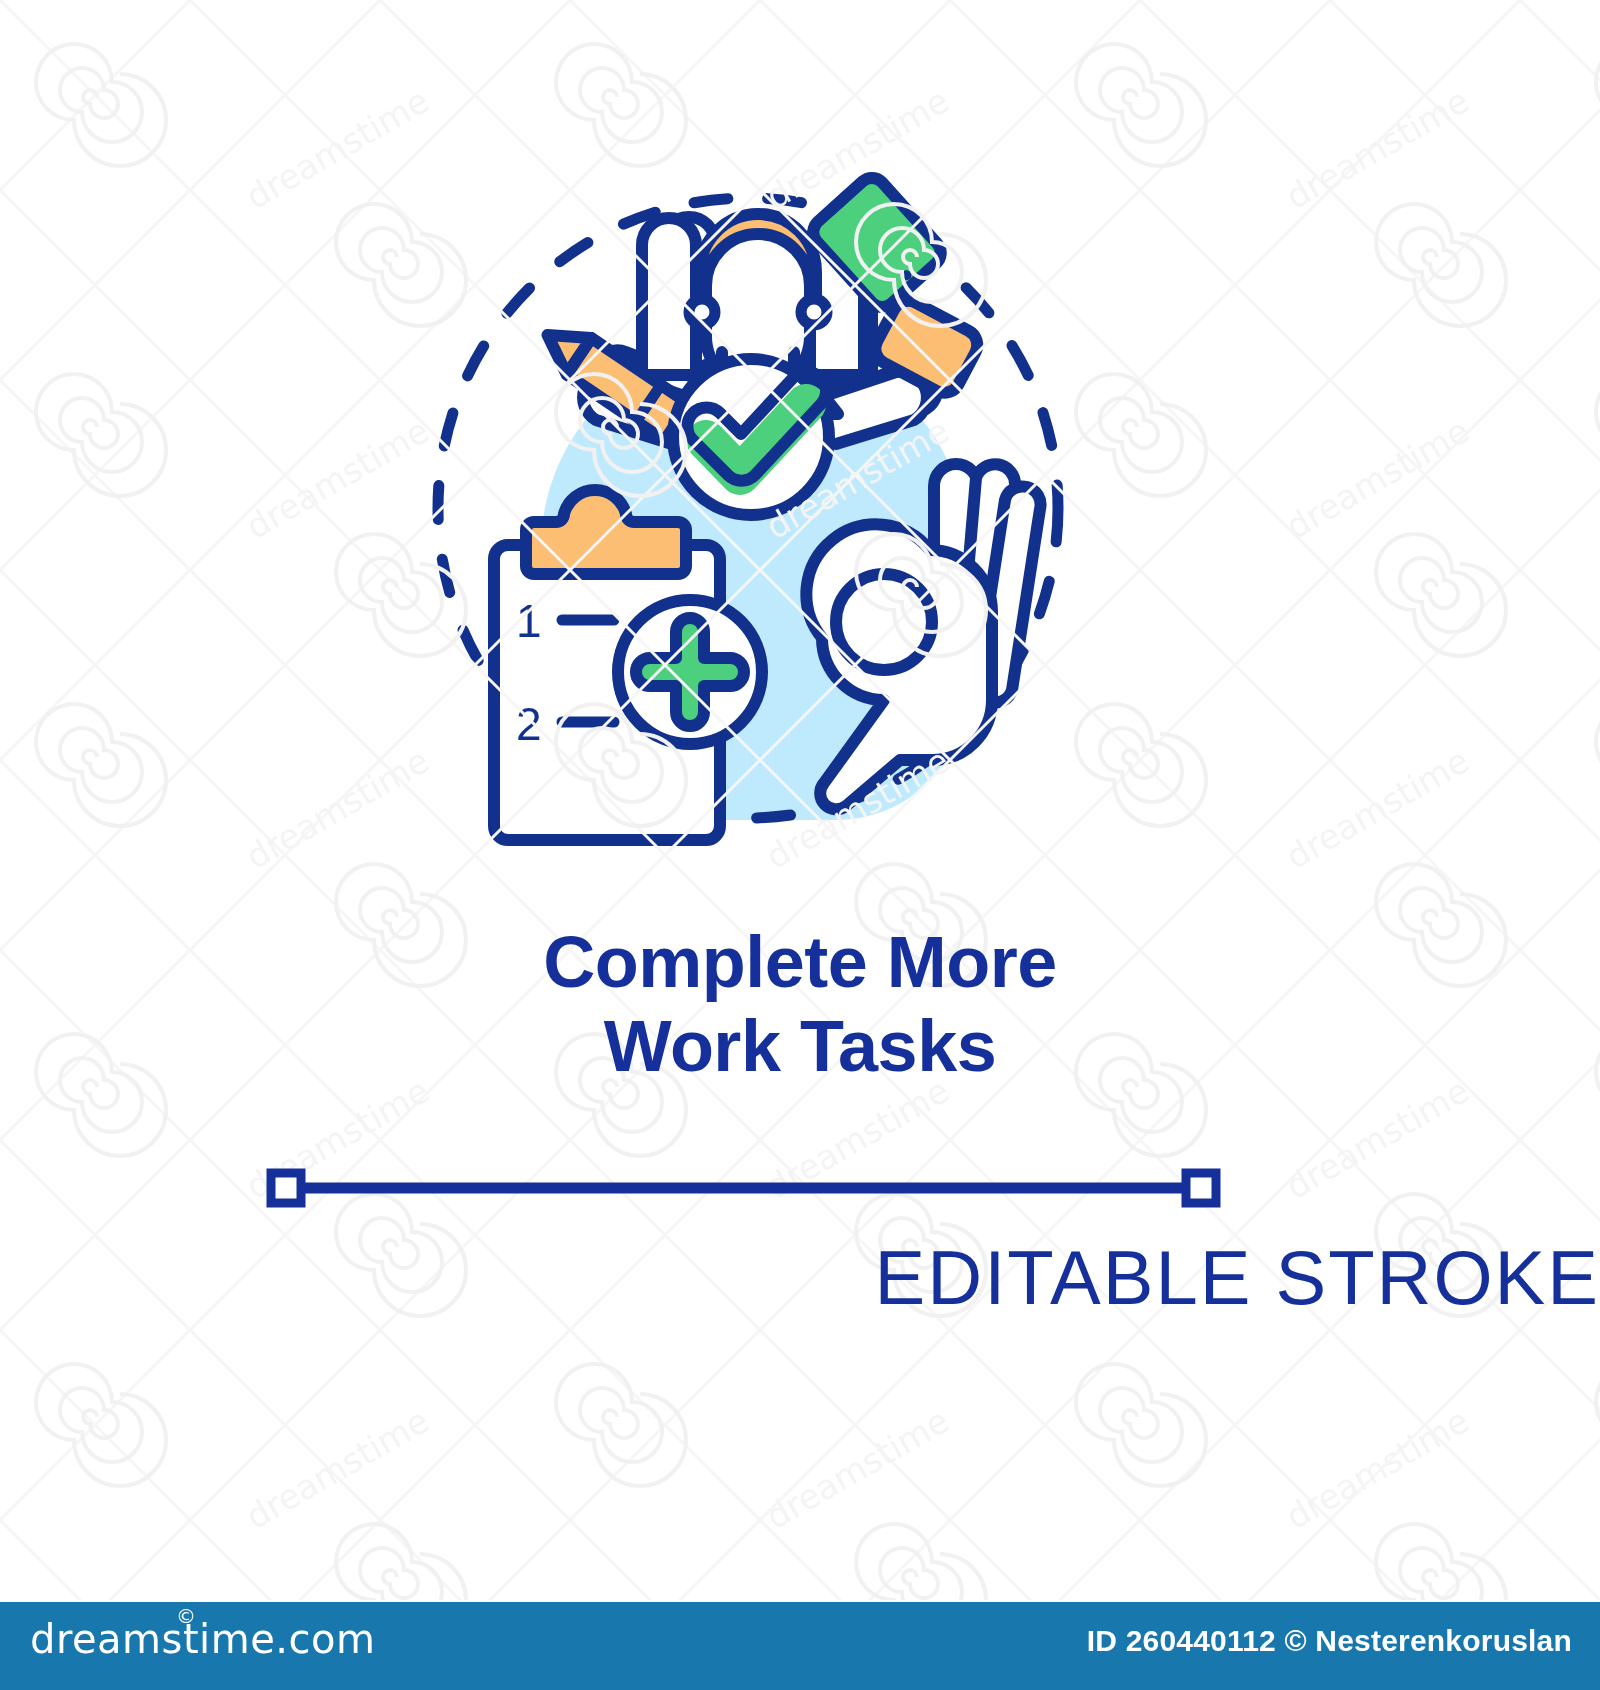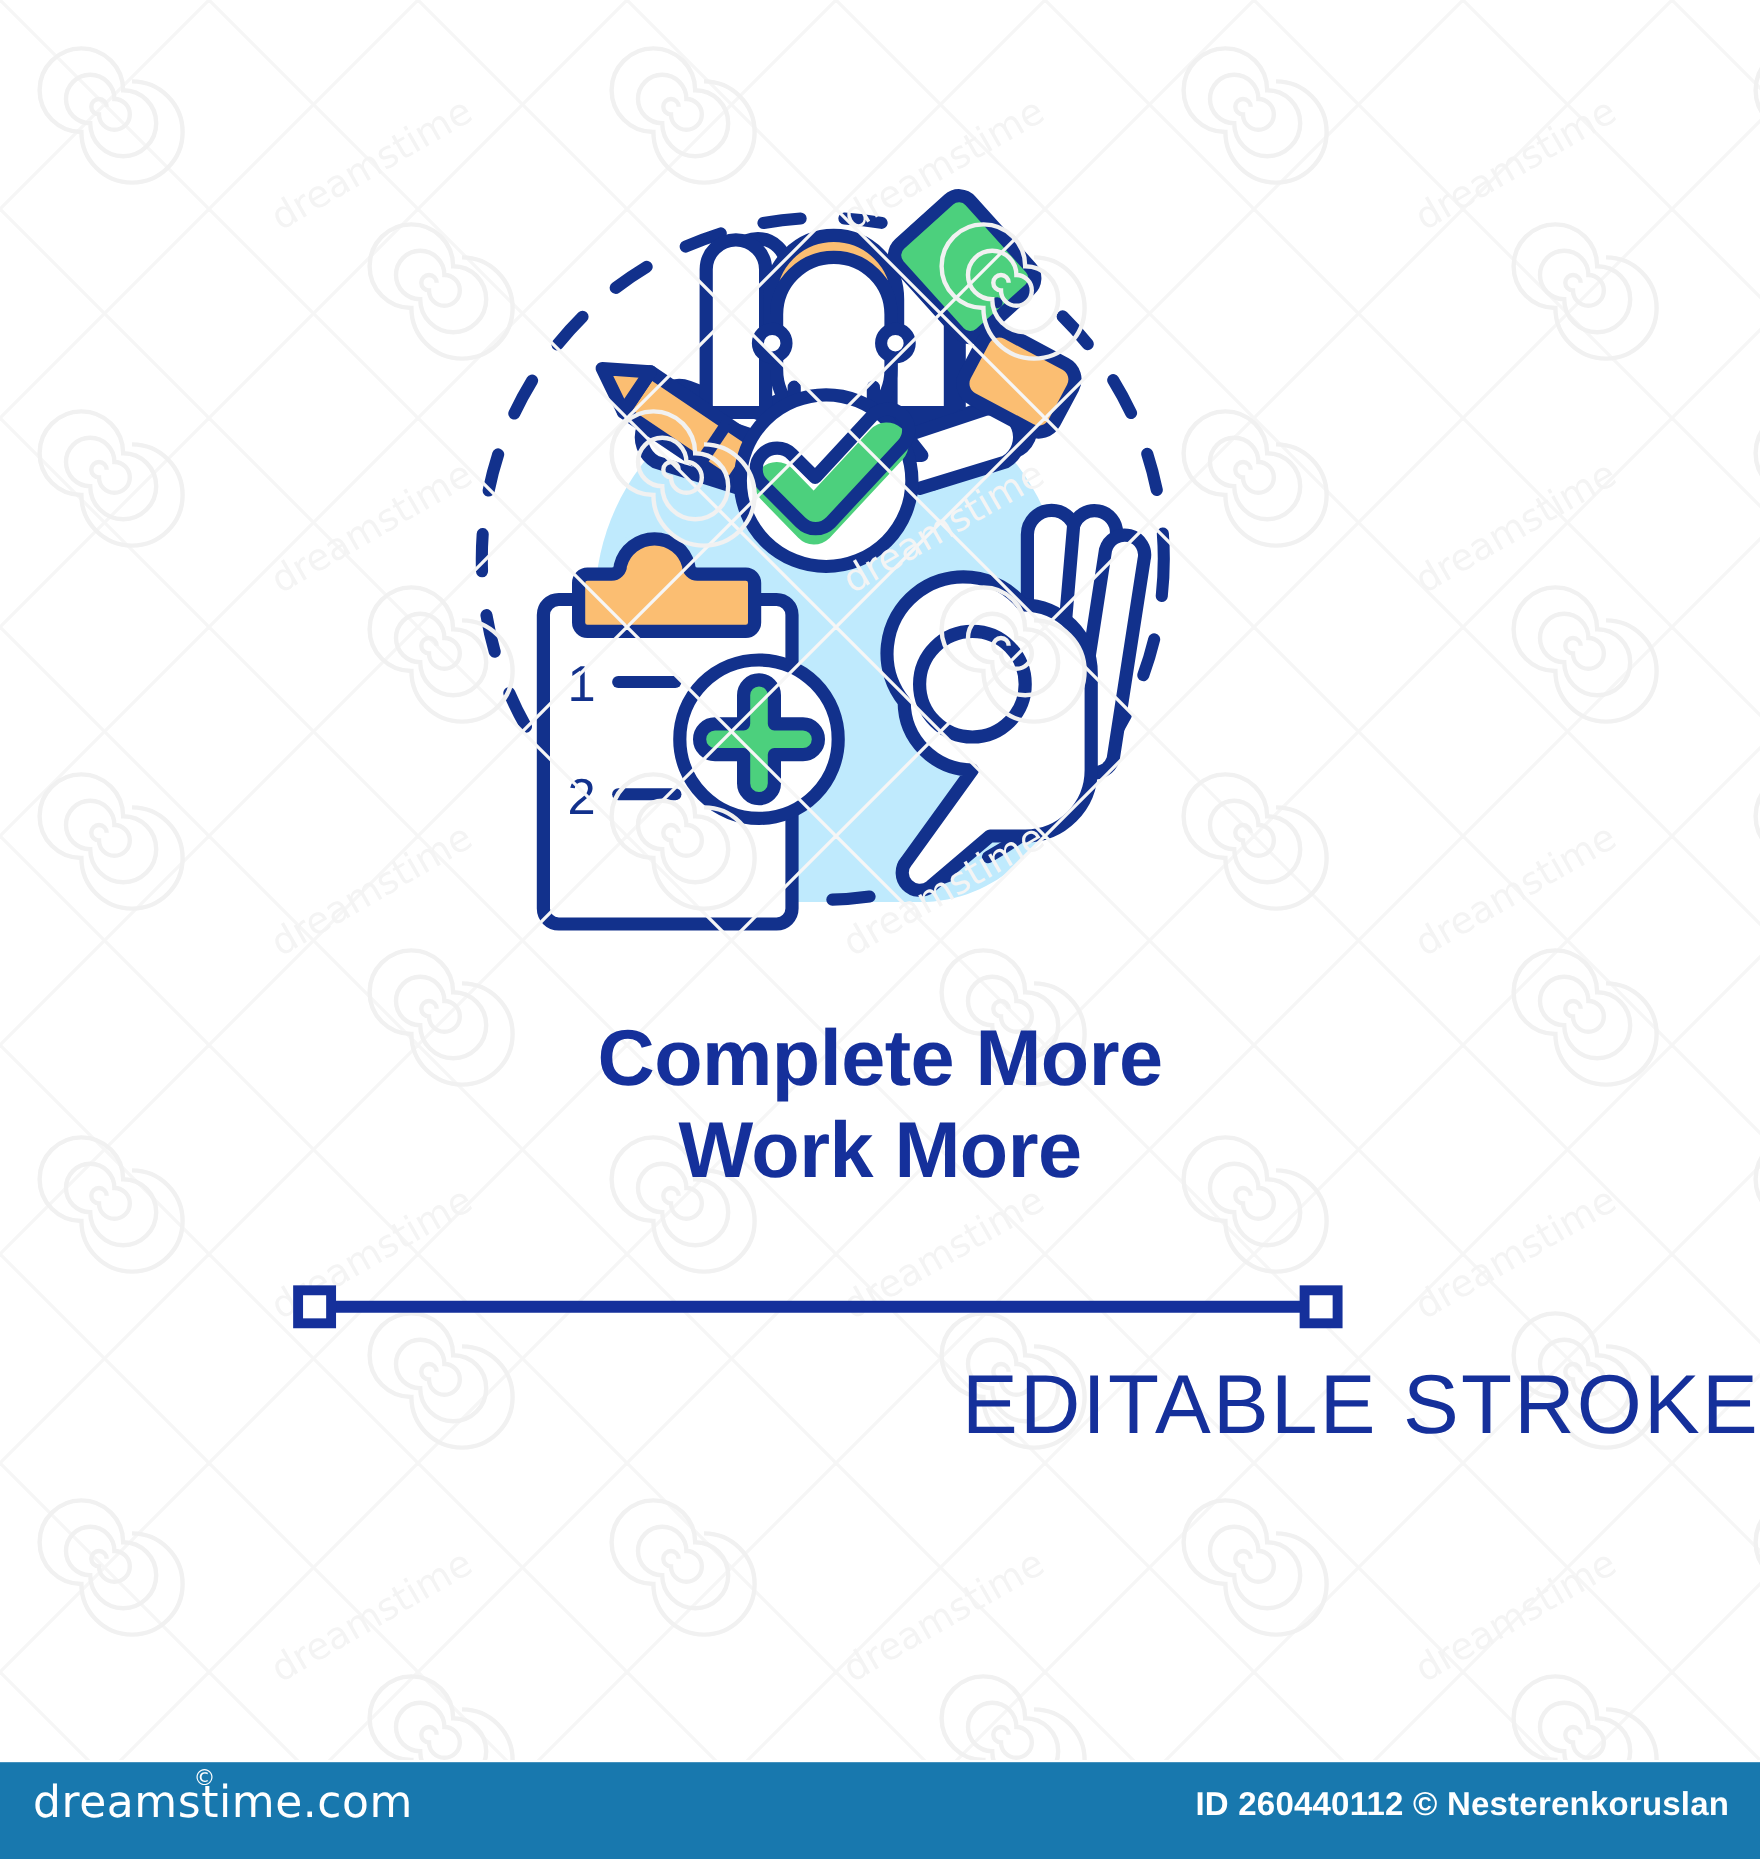--- a/index.html
+++ b/index.html
@@ -242,21 +242,21 @@
              a62,62 0 0 1 108,-88 Z"></path>
 
     <circle cx="884" cy="622" r="48" fill="#FFFFFF" stroke="#12318C" stroke-width="12"></circle>
   </g>
 
 </svg>
 </div>
 
 <div style="position:absolute;left:0;top:920px;width:1600px;z-index:6;text-align:center;">
   <div style="color:#15309B;font-family:Liberation Sans, sans-serif;font-weight:700;font-size:72px;line-height:84px;letter-spacing:-0.5px;">Complete More</div>
-  <div style="color:#15309B;font-family:'Liberation Sans',sans-serif;font-weight:700;font-size:72px;line-height:84px;letter-spacing:-0.5px;">Work More</div>
+  <div style="color:#15309B;font-family:'Liberation Sans',sans-serif;font-weight:700;font-size:72px;line-height:84px;letter-spacing:-0.5px;">Work Tasks</div>
 </div>
 
 <div style="position:absolute;left:0;top:1155px;width:1600px;height:70px;z-index:6;">
   <svg viewBox="0 0 1600 70" width="1600" height="70">
     <line x1="288" y1="33" x2="1200" y2="33" stroke="#15309B" stroke-width="11"></line>
     <rect x="271" y="18" width="30" height="30" fill="#FFFFFF" stroke="#15309B" stroke-width="9"></rect>
     <rect x="1186" y="18" width="30" height="30" fill="#FFFFFF" stroke="#15309B" stroke-width="9"></rect>
   </svg>
 </div>
 

